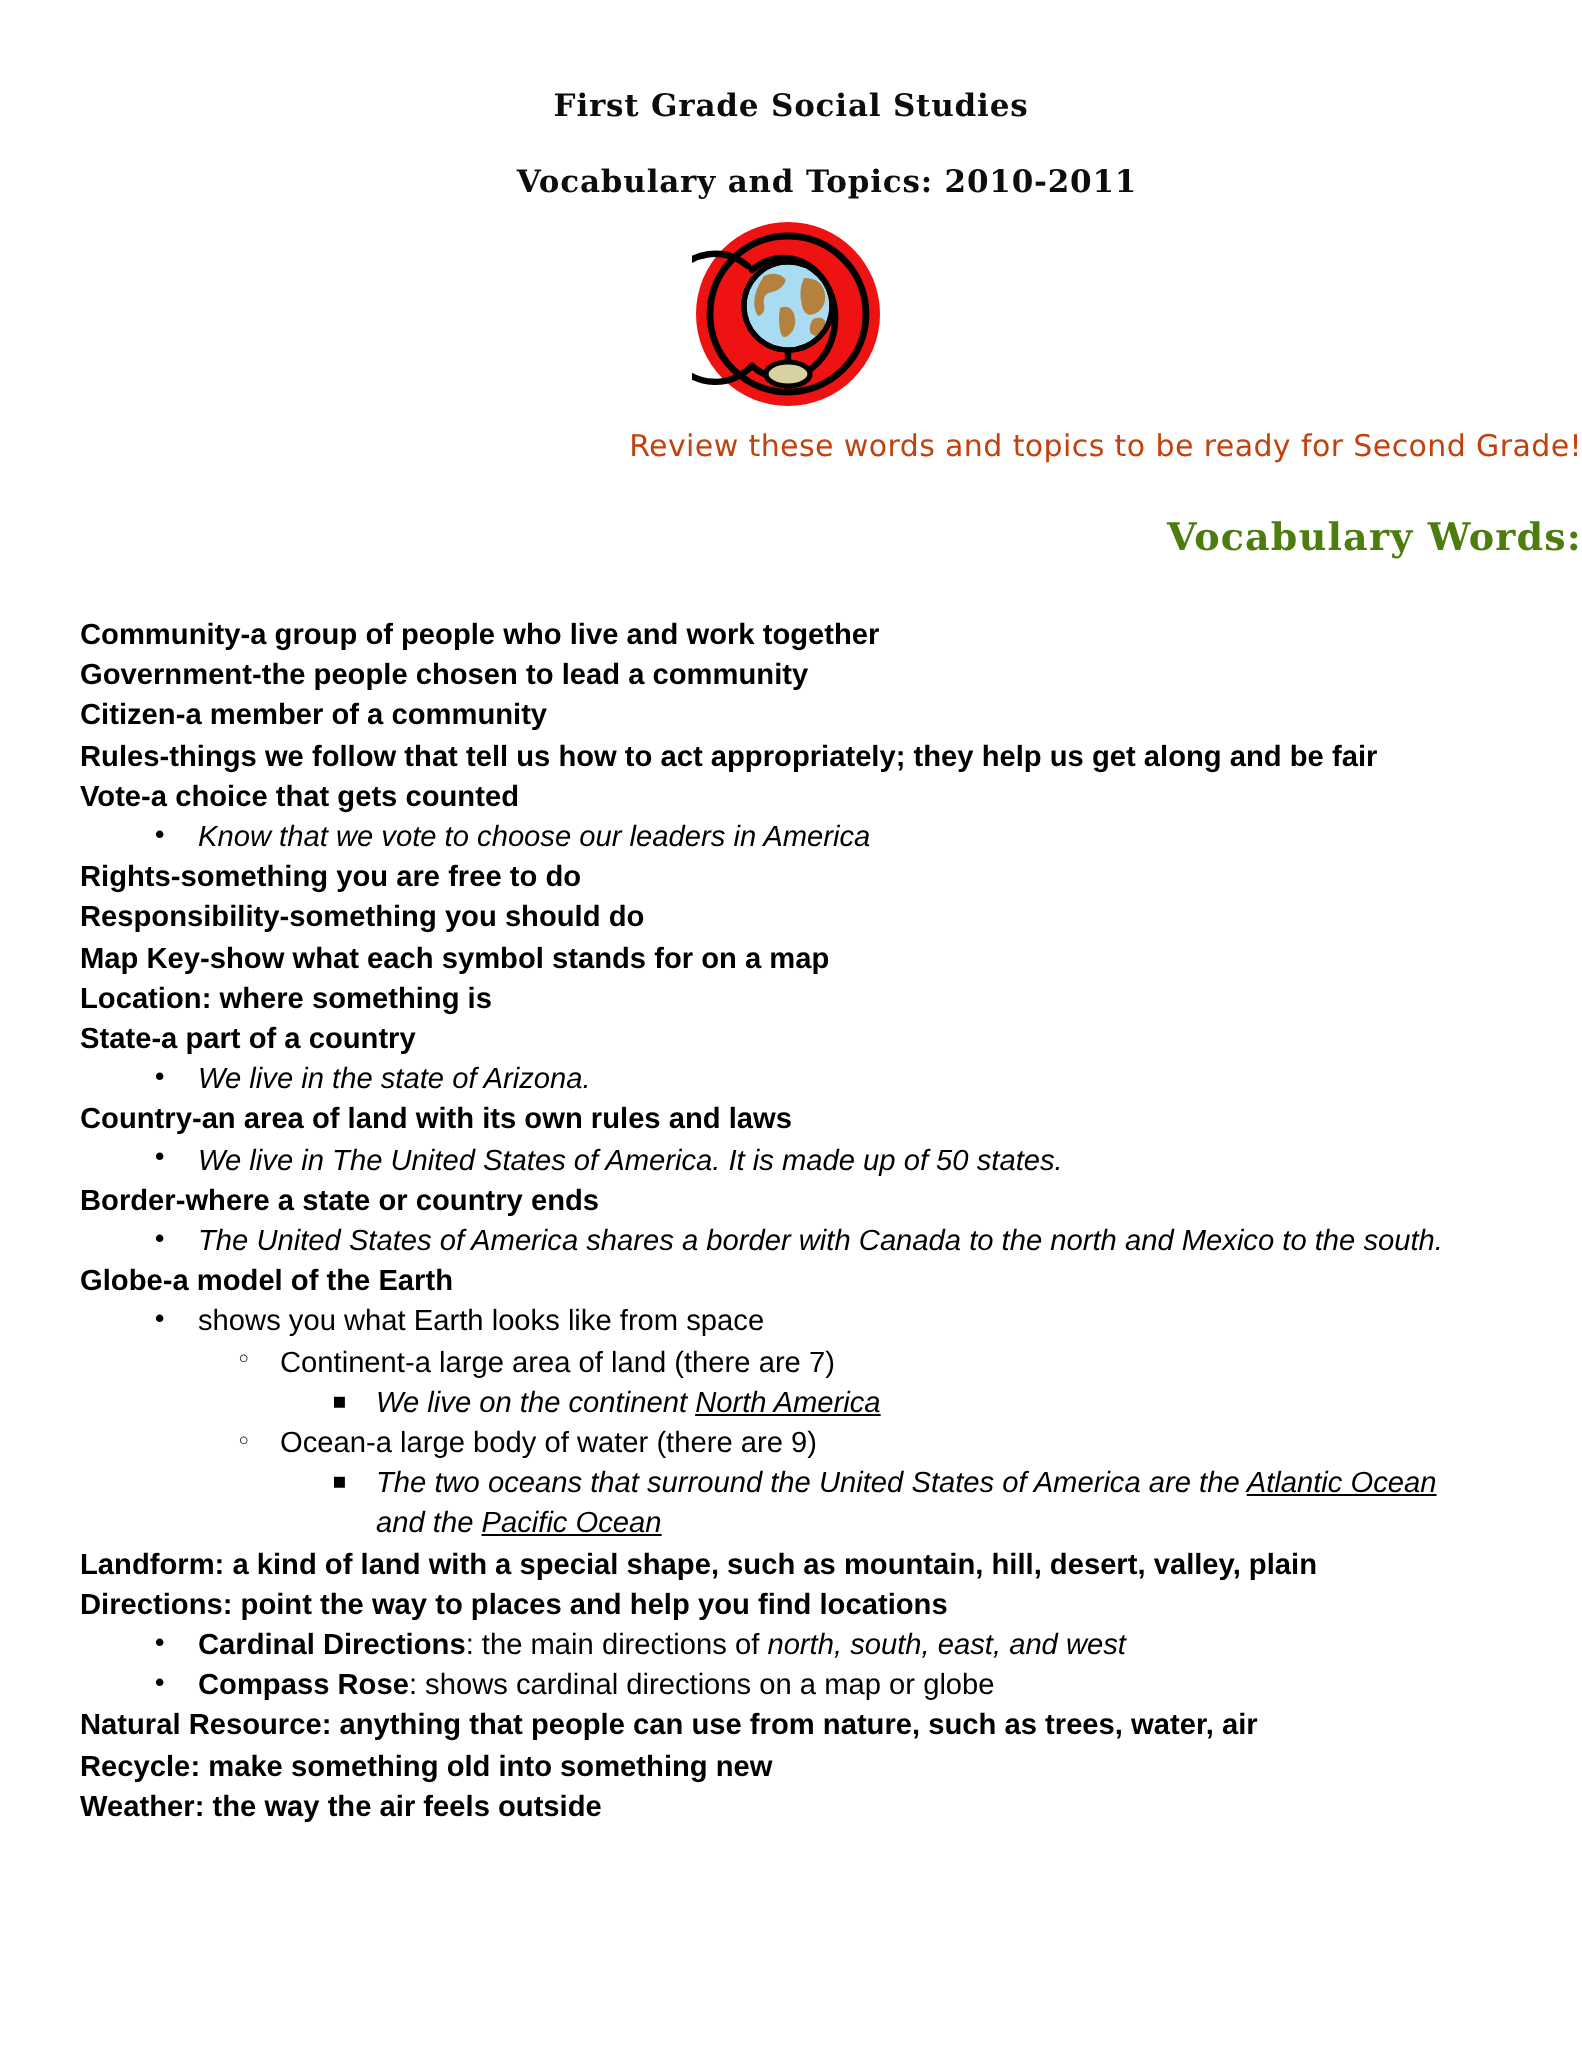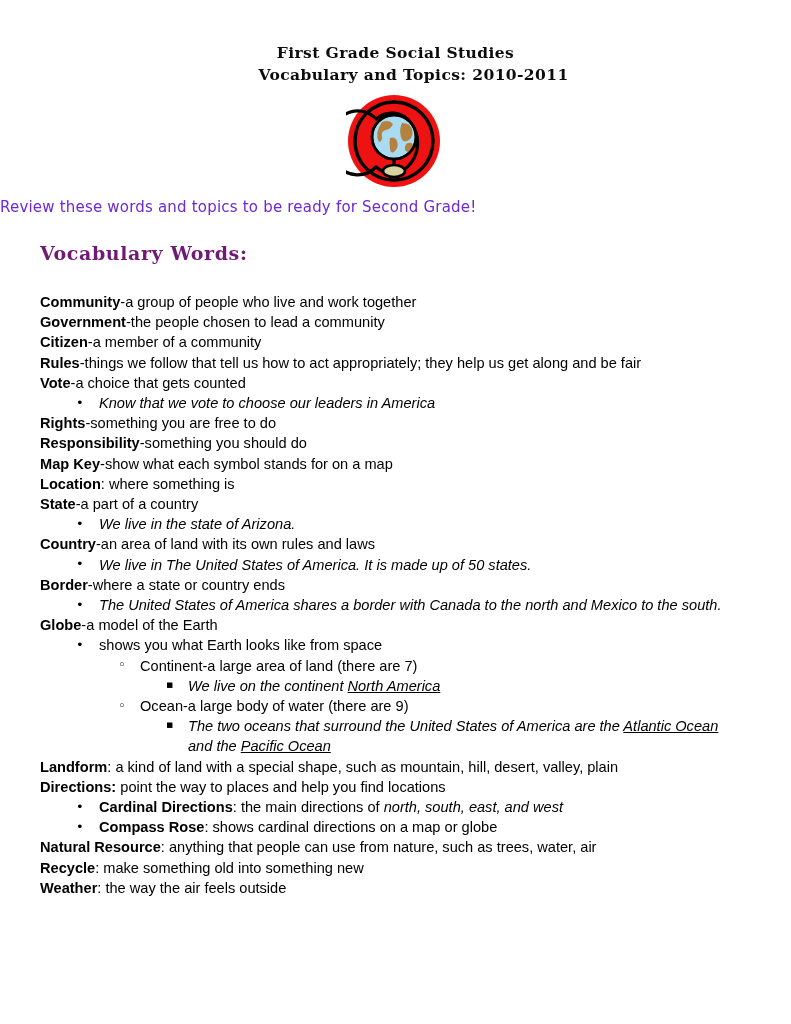--- a/index.html
+++ b/index.html
@@ -30,71 +30,72 @@
   .doc-title,
   .doc-subtitle {
     font-family: "DejaVu Serif", serif;
     font-weight: bold;
     font-size: 15.5px;
     letter-spacing: 0.4px;
     line-height: 22px;
     color: #0d0d0d;
   }
   .doc-subtitle {
-    margin-top: 0;
+    margin-top: 16px;
     padding-left: 36px;
   }
 
   
   .globe-wrap {
     margin-top: 9px;
     display: flex;
     justify-content: center;
   }
   .globe-figure {
     display: block;
   }
 
   
   .review-line {
     margin-top: 7px;
-    text-align: left;
+    text-align: right;
     font-family: "DejaVu Sans", sans-serif;
     font-size: 15px;
     letter-spacing: 0.2px;
-    color: #6d28d9;
+    color: #c2410c;
   }
 
   
   .section-heading {
     margin: 26px 0 0 40px;
     font-family: "DejaVu Serif", serif;
     font-weight: bold;
     font-size: 19px;
     letter-spacing: 0.6px;
-    color: #701a75;
+    color: #4d7c0f;
+    text-align: right;
   }
 
   
   .vocab-body {
     margin: 28px 0 0 0;
     padding: 0 46px 0 40px;
     font-size: 14.6px;
     line-height: 20.2px;
   }
   .entry {
     position: relative;
     margin: 0;
     padding: 0;
   }
   .entry .term {
     font-weight: bold;
   }
   .entry .defn {
-    font-weight: normal;
+    font-weight: bold;
   }
 
   
   .lvl1, .lvl2, .lvl3 {
     position: relative;
     box-sizing: border-box;
   }
   .lvl1 { padding-left: 59px; }
   .lvl2 { padding-left: 100px; }
   .lvl3 { padding-left: 148px; }

